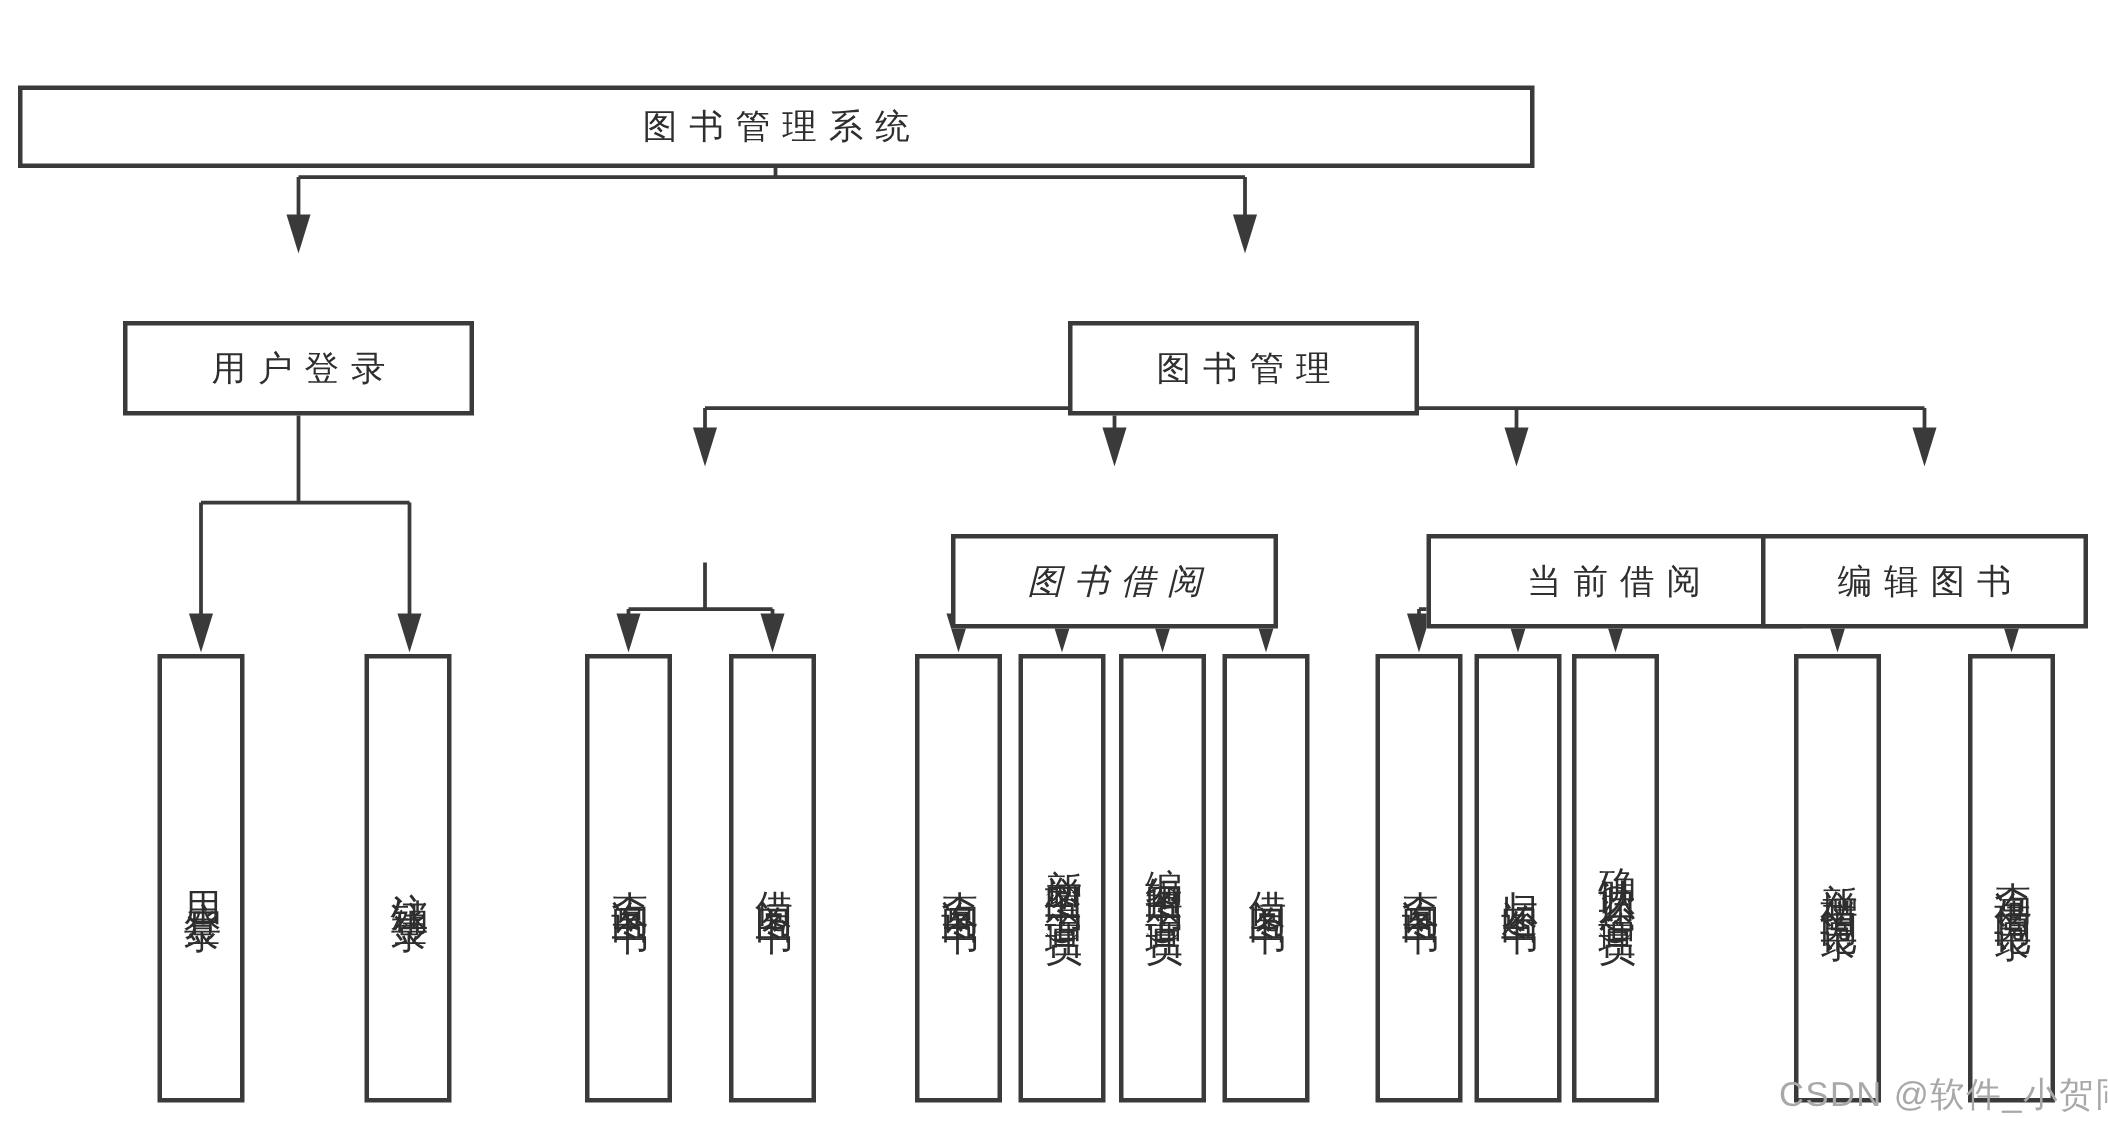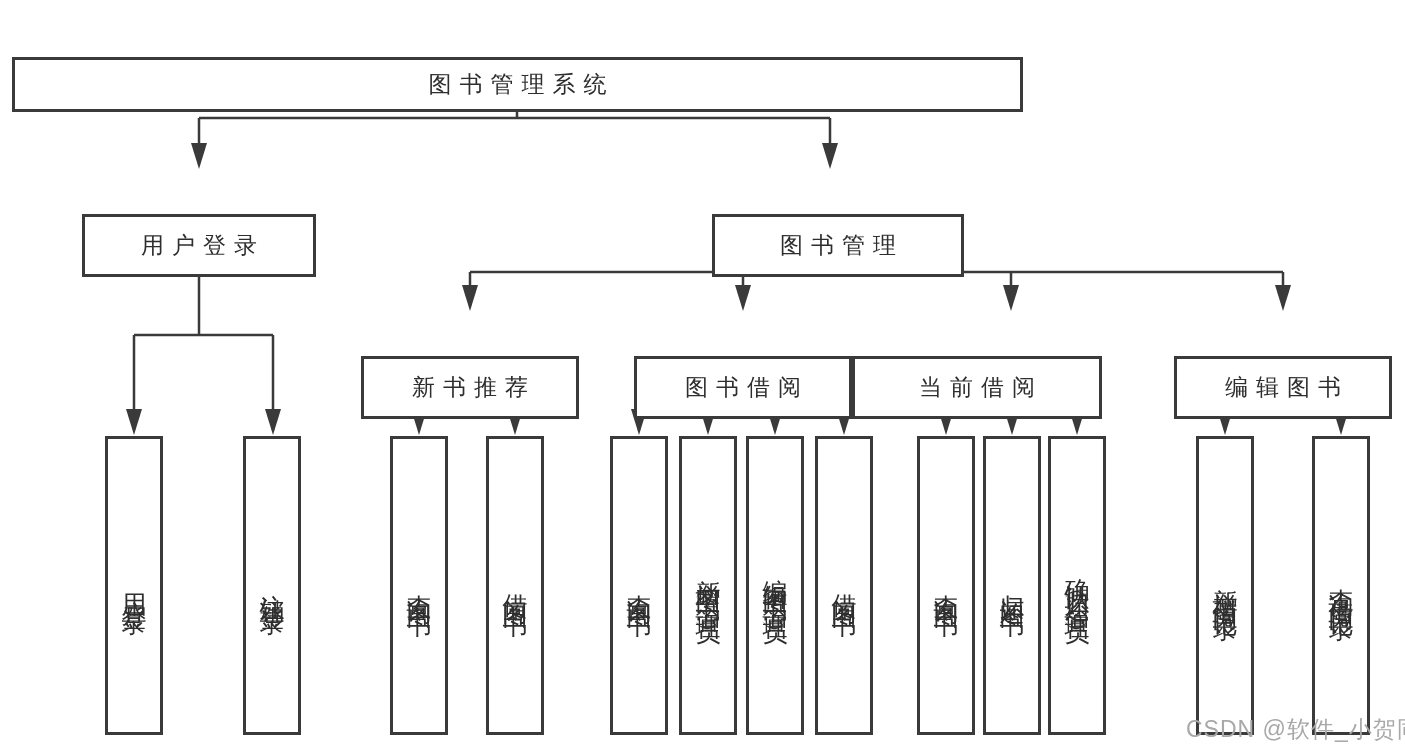--- a/index.html
+++ b/index.html
@@ -69,31 +69,28 @@
     </g>
   </svg>
 
   <div class="box h-box" style="left:12px; top:13px; width:1011px; height:55px;">
     <span>图书管理系统</span>
   </div>
 
   <div class="box h-box" style="left:82px; top:170px; width:234px; height:63px;">
     <span>用户登录</span>
   </div>
-  <div class="box h-box" style="left:712px; top:170px; width:252px; height:63px;justify-content:center;">
+  <div class="box h-box" style="left:712px; top:170px; width:234px; height:63px;justify-content:center;">
     <span>图书管理</span>
   </div>
 
-  <div class="box h-box" style="left:361px; top:312px; width:218px; height:63px;">
-    <span>新书推荐</span>
-  </div>
-  <div class="box h-box" style="left:634px; top:312px; width:218px; height:63px;">
+  <div class="box h-box" style="left:634px; top:312px; width:218px; height:63px;font-style:italic;">
     <span>图书借阅</span>
   </div>
-  <div class="box h-box" style="left:852px; top:312px; width:250px; height:63px;">
+  <div class="box h-box" style="left:951px; top:312px; width:250px; height:63px;">
     <span>当前借阅</span>
   </div>
   <div class="box h-box" style="left:1174px; top:312px; width:218px; height:63px;">
     <span>编辑图书</span>
   </div>
 
   <div class="box leaf" style="left:105px;">
     <span>用户登录</span>
   </div>
   <div class="box leaf" style="left:243px;">

